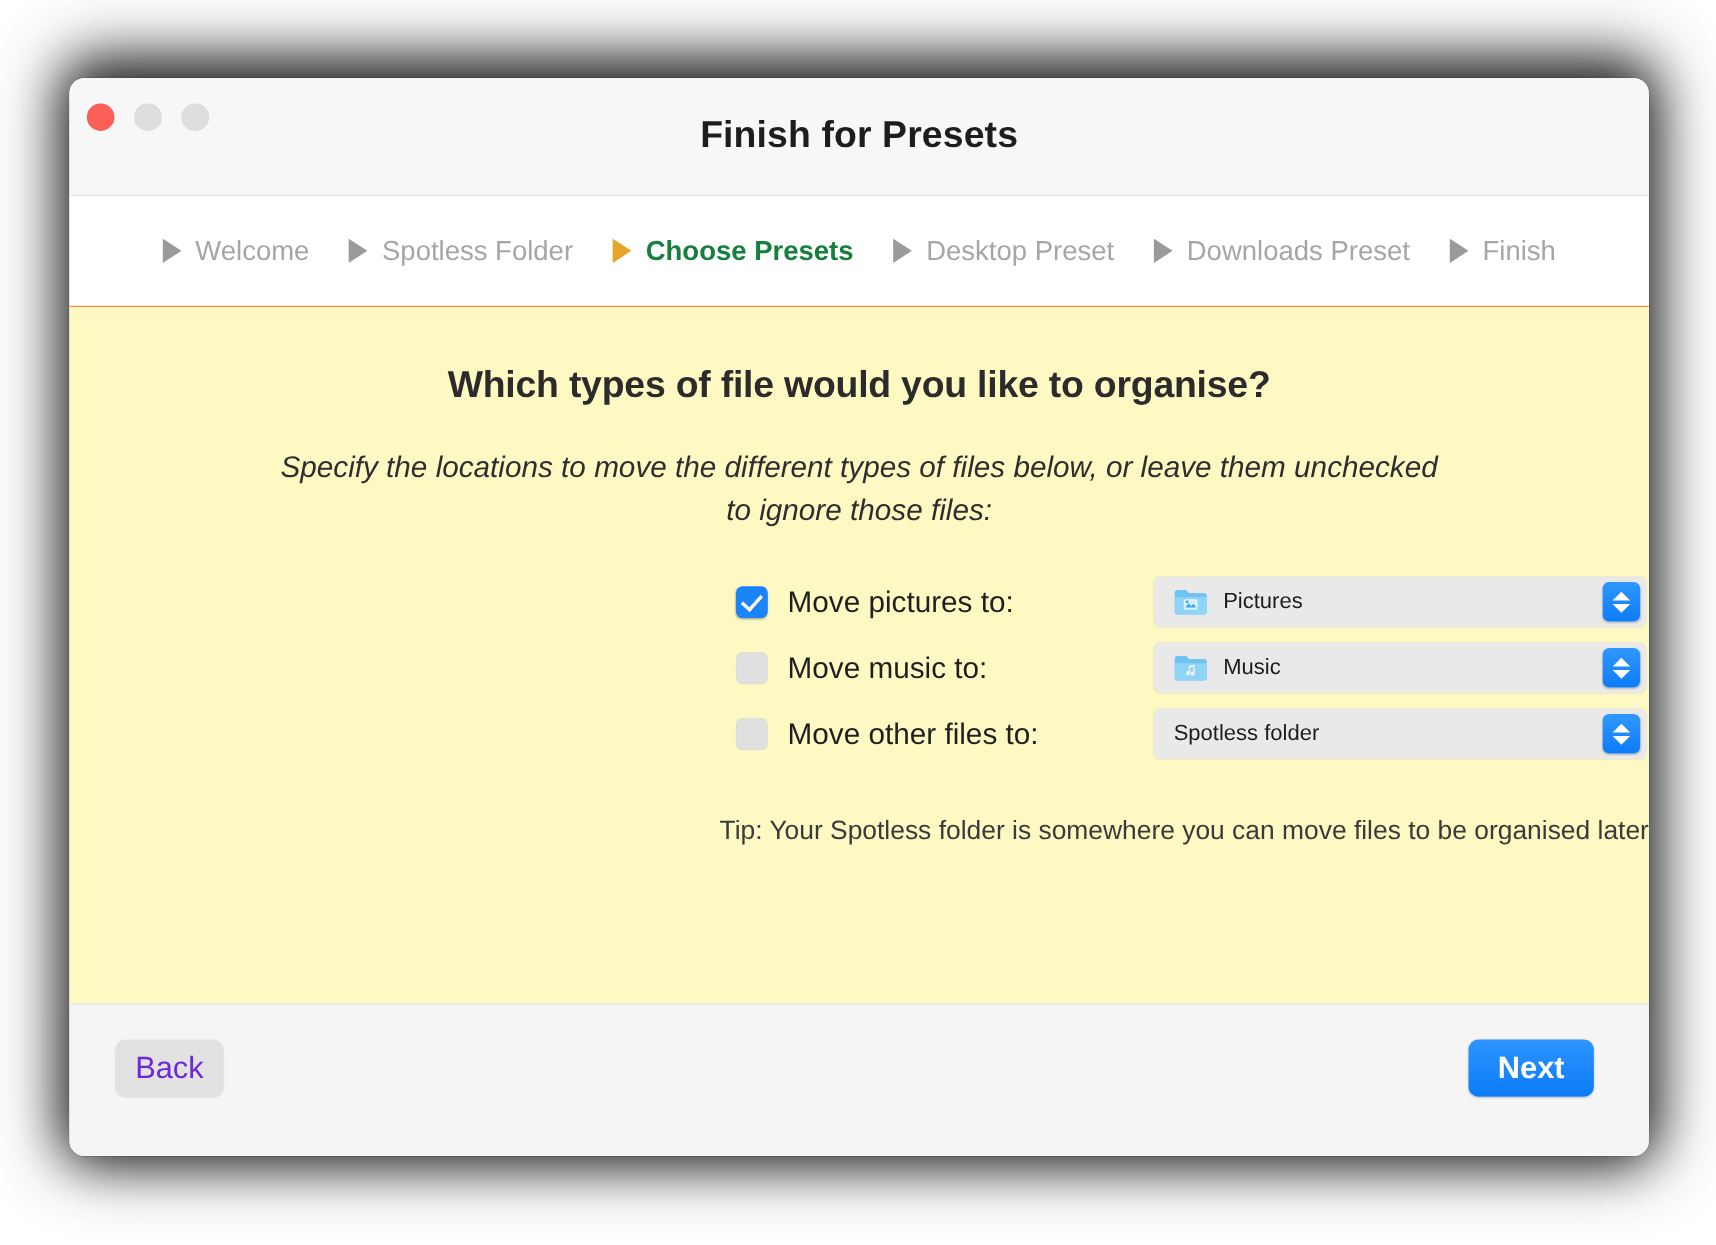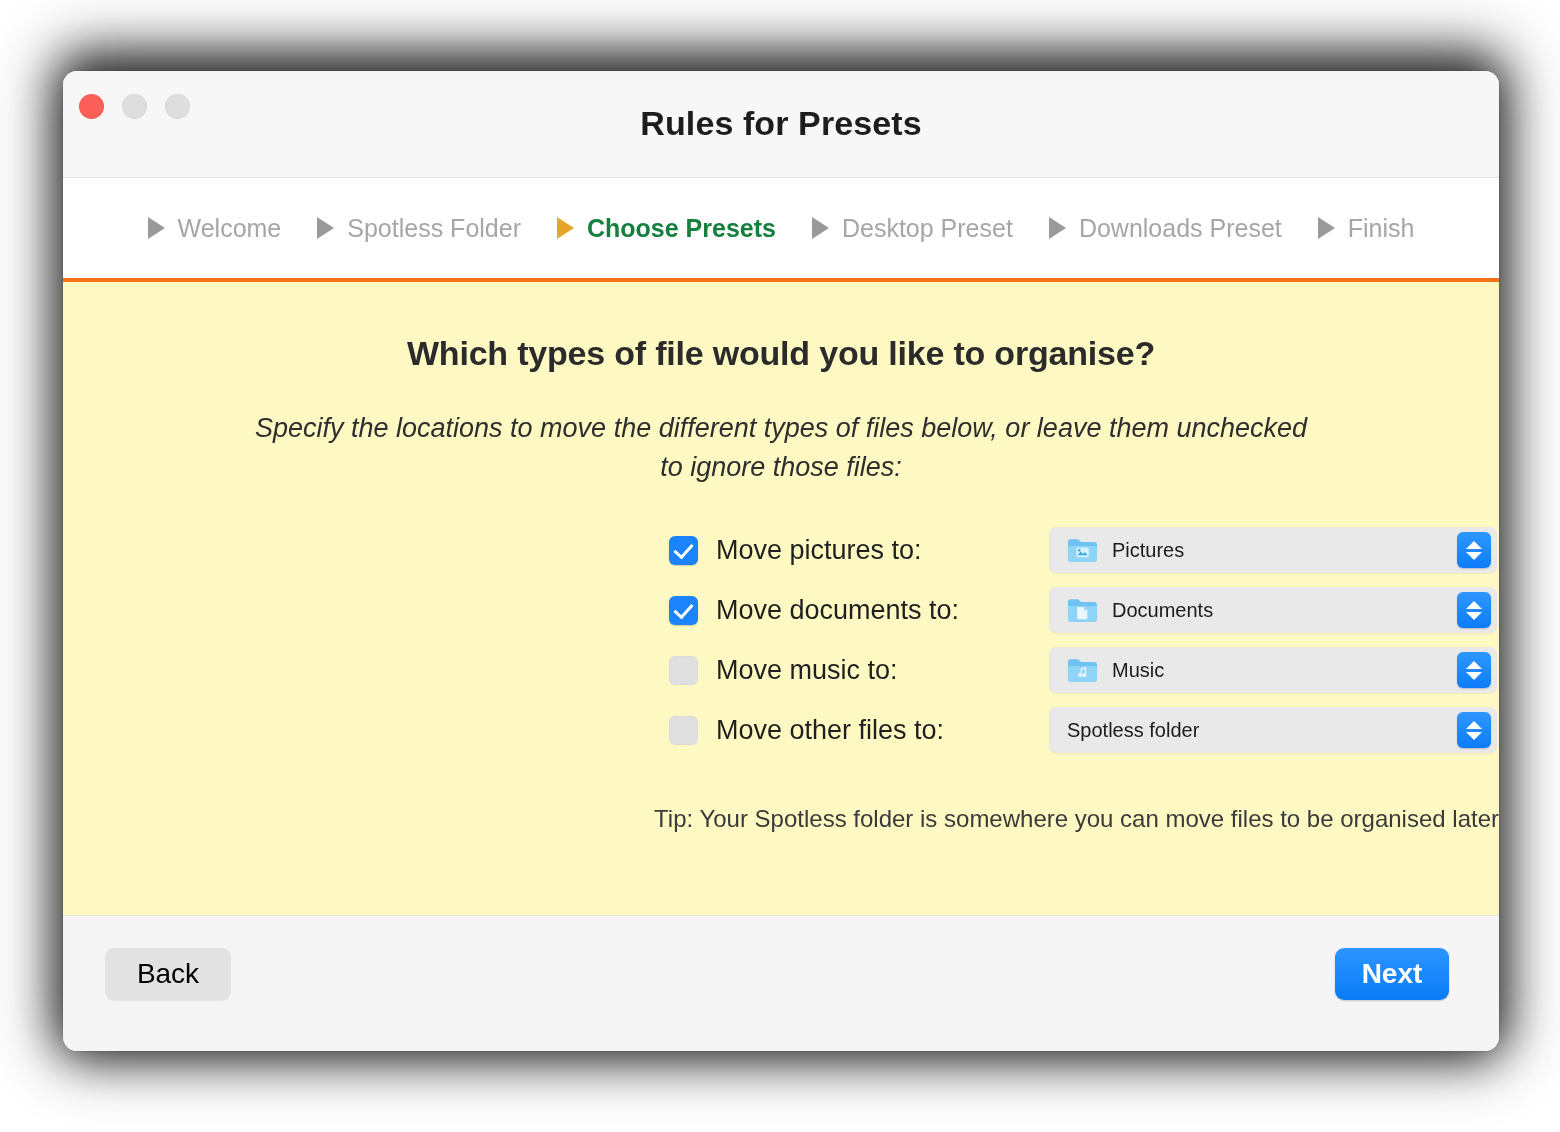--- a/index.html
+++ b/index.html
@@ -85,21 +85,21 @@
     font-size: 34px;
     font-weight: 600;
     color: #1d1d1d;
     letter-spacing: 0.1px;
   }
 
   
   .steps {
     height: 100px;
     background: #ffffff;
-    border-bottom: 4px solid #f97316;
+    border-bottom: 1px solid #f97316;
     display: flex;
     align-items: center;
     justify-content: center;
     gap: 0px;
     padding: 0 36px;
   }
   .step {
     display: flex;
     align-items: center;
     gap: 13px;
@@ -274,24 +274,24 @@
     top: 32px;
     border-radius: 9px;
     font-size: 28px;
     display: flex;
     align-items: center;
     justify-content: center;
     box-sizing: border-box;
   }
   .btn.back {
     left: 42px;
-    width: 126px;
+    width: 98px;
     height: 52px;
     background: #e2e2e2;
-    color: #000000;
+    color: #6d28d9;
     box-shadow: 0 0.5px 1px rgba(0,0,0,0.07);
   }
   .btn.next {
     right: 50px;
     width: 114px;
     height: 52px;
     background: linear-gradient(180deg, #2d94ff 0%, #0a7cf7 100%);
     color: #ffffff;
     font-weight: 600;
     box-shadow: 0 1px 2px rgba(0,0,0,0.2);
@@ -306,21 +306,21 @@
   <div class="window-shadow"></div>
 
   <div class="window">
 
     <div class="titlebar">
       <div class="traffic">
         <div class="light close"></div>
         <div class="light min"></div>
         <div class="light zoom"></div>
       </div>
-      <div class="window-title">Rules for Presets</div>
+      <div class="window-title">Finish for Presets</div>
     </div>
 
     <div class="steps">
       <div class="step">
         <span class="tri"></span>
         <span class="label">Welcome</span>
       </div>
       <div class="step">
         <span class="tri"></span>
         <span class="label">Spotless Folder</span>
@@ -364,39 +364,20 @@
               <circle cx="12.6" cy="13.2" r="1.3" fill="#3ea8e0"></circle>
             </svg>
             <span class="value">Pictures</span>
             <span class="stepper">
               <span class="chev up"></span>
               <span class="chev down"></span>
             </span>
           </div>
         </div>
 
-        <div class="row">
-          <div class="left">
-            <div class="checkbox on"></div>
-            <div class="row-label">Move documents to:</div>
-          </div>
-          <div class="popup">
-            <svg class="folder-icon" viewBox="0 0 32 26">
-              <path d="M1 4.5a2.5 2.5 0 0 1 2.5-2.5h8.2l2.6 2.8H28.5A2.5 2.5 0 0 1 31 7.3v15.2a2.5 2.5 0 0 1-2.5 2.5h-25A2.5 2.5 0 0 1 1 22.5z" fill="#6fc3f2"></path>
-              <path d="M1 8.8h30v13.7a2.5 2.5 0 0 1-2.5 2.5h-25A2.5 2.5 0 0 1 1 22.5z" fill="#8fd3f7"></path>
-              <path d="M11.5 10h6.2l3.3 3.3v8.2a1 1 0 0 1-1 1h-8.5a1 1 0 0 1-1-1V11a1 1 0 0 1 1-1z" fill="#e8f6fd"></path>
-              <path d="M17.7 10l3.3 3.3h-3.3z" fill="#9bd6f2"></path>
-            </svg>
-            <span class="value">Documents</span>
-            <span class="stepper">
-              <span class="chev up"></span>
-              <span class="chev down"></span>
-            </span>
-          </div>
-        </div>
 
         <div class="row">
           <div class="left">
             <div class="checkbox off"></div>
             <div class="row-label">Move music to:</div>
           </div>
           <div class="popup">
             <svg class="folder-icon" viewBox="0 0 32 26">
               <path d="M1 4.5a2.5 2.5 0 0 1 2.5-2.5h8.2l2.6 2.8H28.5A2.5 2.5 0 0 1 31 7.3v15.2a2.5 2.5 0 0 1-2.5 2.5h-25A2.5 2.5 0 0 1 1 22.5z" fill="#6fc3f2"></path>
               <path d="M1 8.8h30v13.7a2.5 2.5 0 0 1-2.5 2.5h-25A2.5 2.5 0 0 1 1 22.5z" fill="#8fd3f7"></path>

